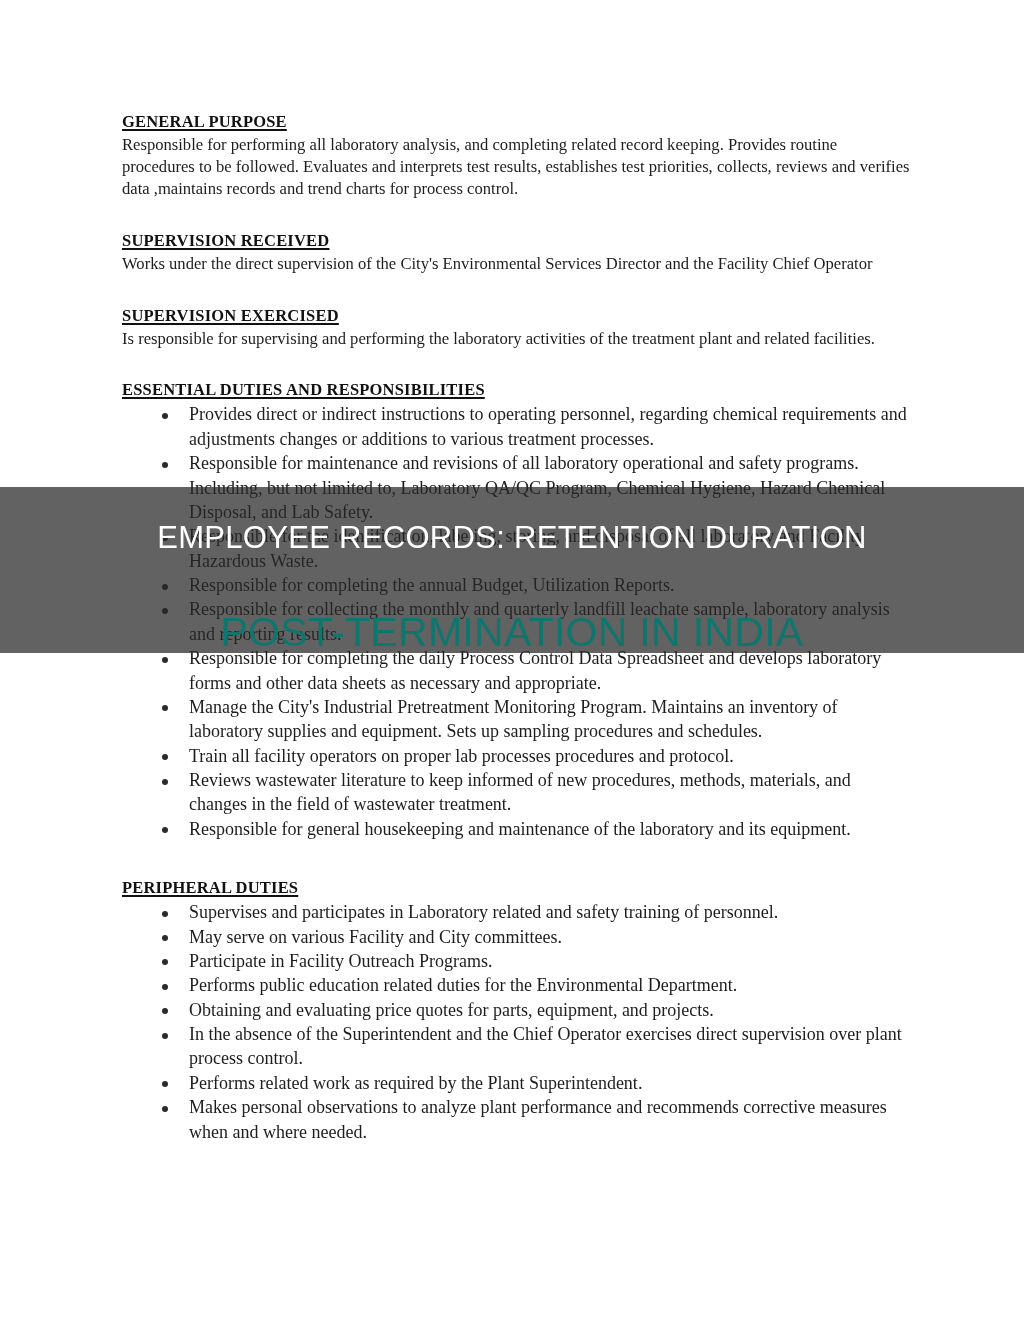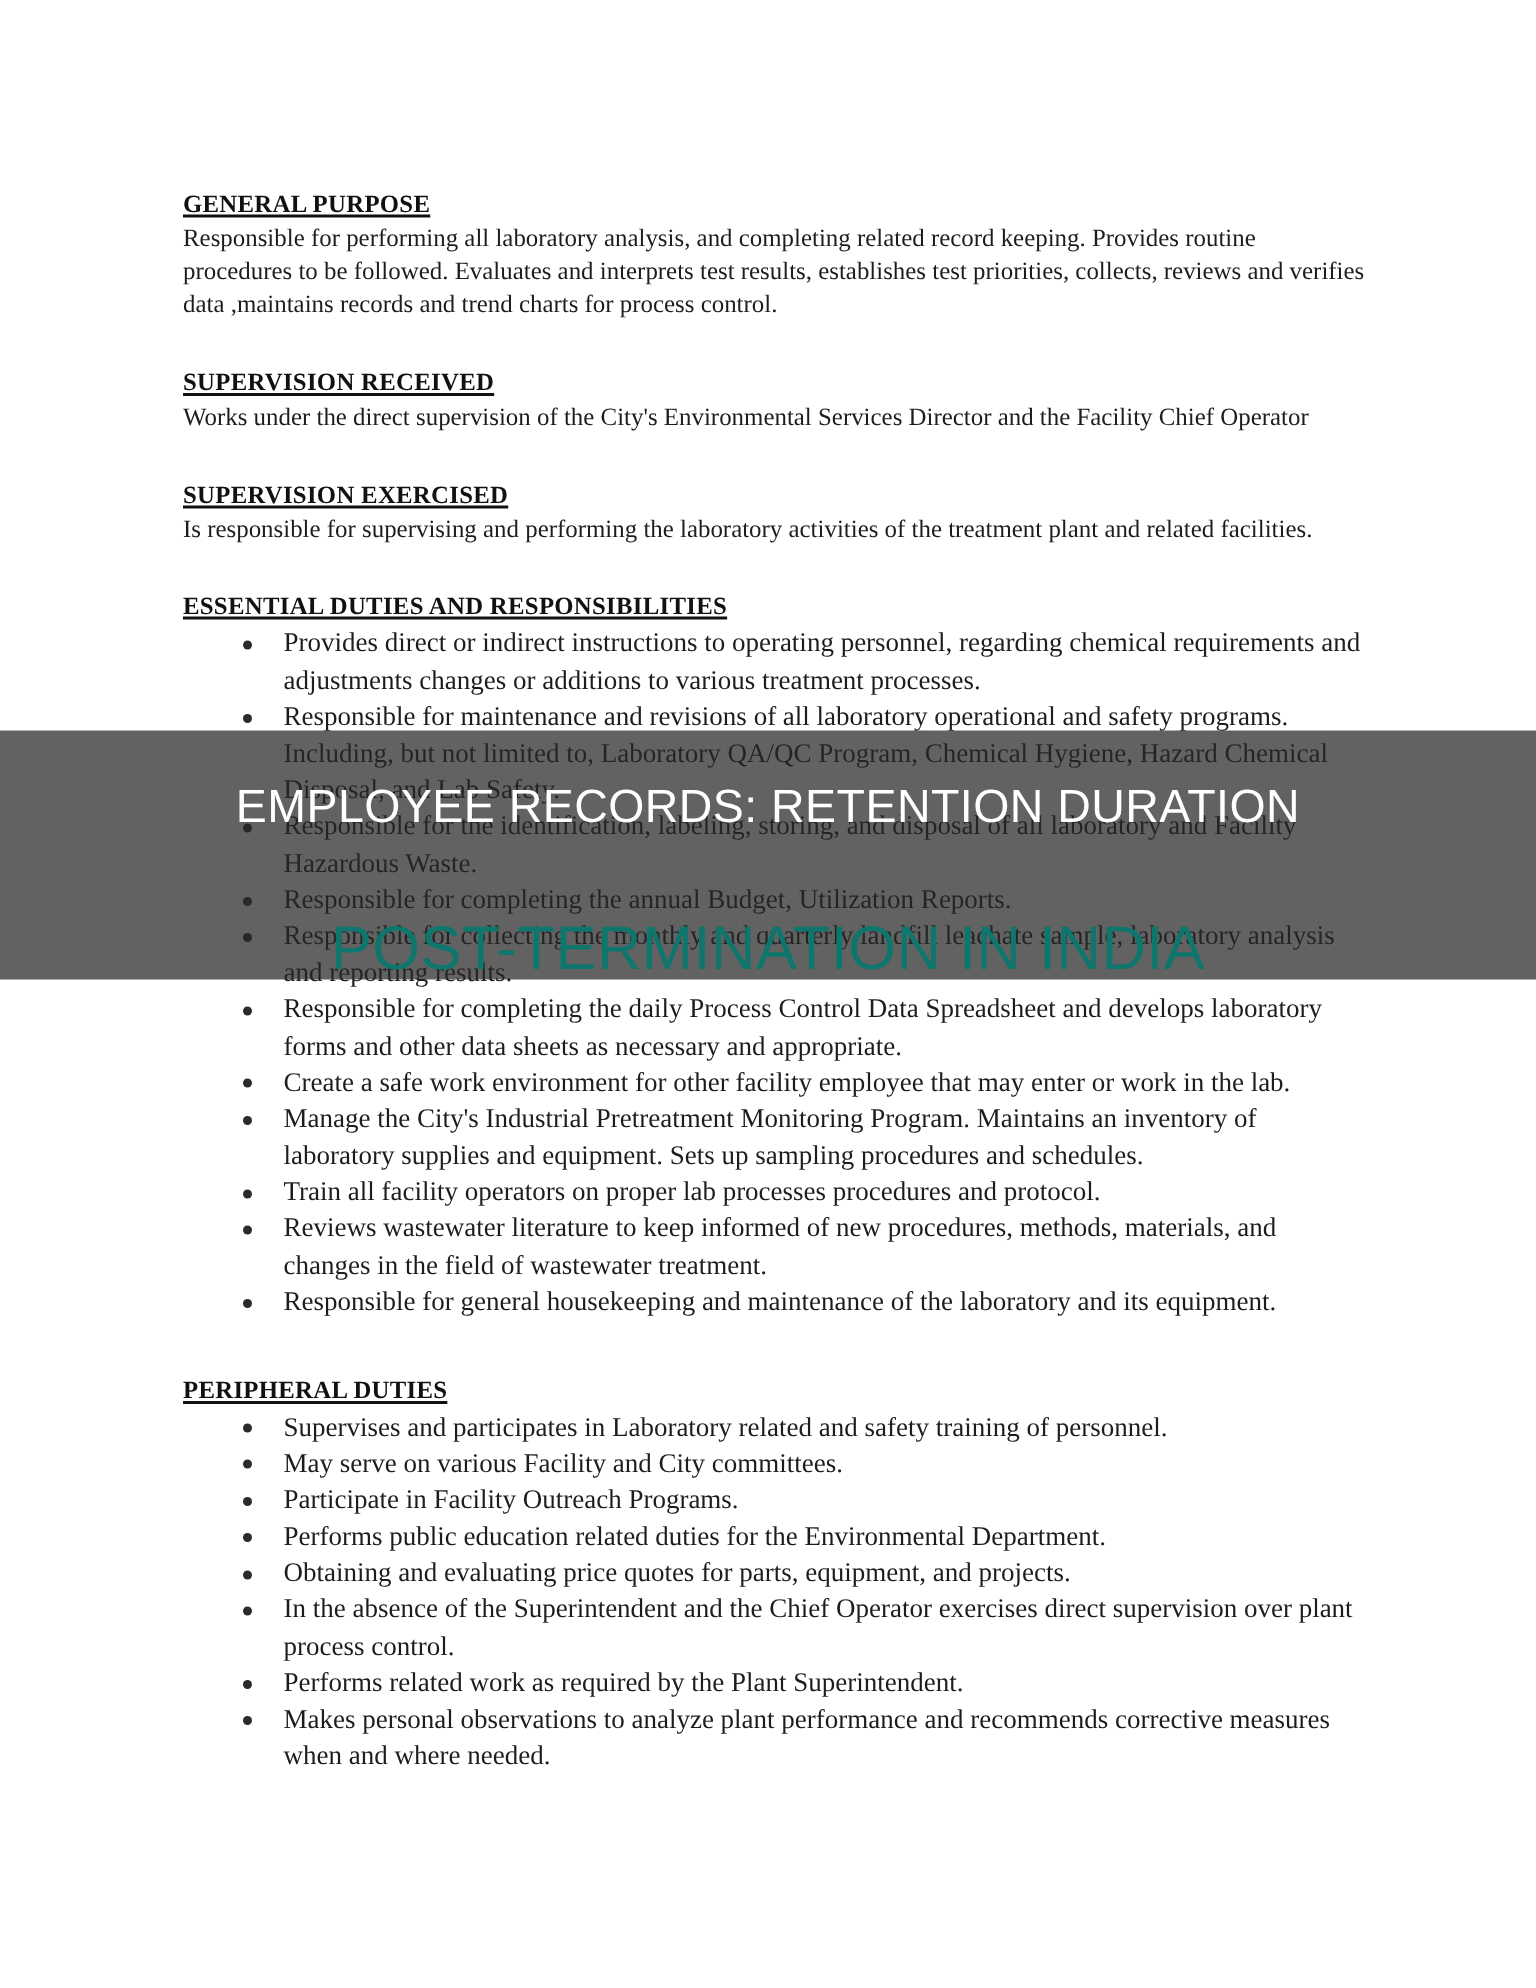--- a/index.html
+++ b/index.html
@@ -17,21 +17,20 @@
     width: 1024px;
     height: 1325px;
     background: #ffffff;
     overflow: hidden;
   }
   .doc-body {
     position: absolute;
     left: 122px;
     top: 112px;
     width: 790px;
-    margin-top: 14px;
   }
   .section {
     margin-bottom: 18px;
   }
   .section-heading {
     font-weight: bold;
     font-size: 16.5px;
     letter-spacing: 0.2px;
     text-decoration: underline;
     text-decoration-thickness: 2.4px;
@@ -137,21 +136,20 @@
 
     <div class="section">
       <div class="section-heading">ESSENTIAL DUTIES AND RESPONSIBILITIES</div>
       <ul class="bullets">
         <li>Provides direct or indirect instructions to operating personnel, regarding chemical requirements and adjustments changes or additions to various treatment processes.</li>
         <li>Responsible for maintenance and revisions of all laboratory operational and safety programs. Including, but not limited to, Laboratory QA/QC Program, Chemical Hygiene, Hazard Chemical Disposal, and Lab Safety.</li>
         <li>Responsible for the identification, labeling, storing, and disposal of all laboratory and Facility Hazardous Waste.</li>
         <li>Responsible for completing the annual Budget, Utilization Reports.</li>
         <li>Responsible for collecting the monthly and quarterly landfill leachate sample, laboratory analysis and reporting results.</li>
         <li>Responsible for completing the daily Process Control Data Spreadsheet and develops laboratory forms and other data sheets as necessary and appropriate.</li>
-        <li>Create a safe work environment for other facility employee that may enter or work in the lab.</li>
         <li>Manage the City's Industrial Pretreatment Monitoring Program. Maintains an inventory of laboratory supplies and equipment. Sets up sampling procedures and schedules.</li>
         <li>Train all facility operators on proper lab processes procedures and protocol.</li>
         <li>Reviews wastewater literature to keep informed of new procedures, methods, materials, and changes in the field of wastewater treatment.</li>
         <li>Responsible for general housekeeping and maintenance of the laboratory and its equipment.</li>
       </ul>
     </div>
 
     <div class="gap-lg"></div>
 
     <div class="section">

